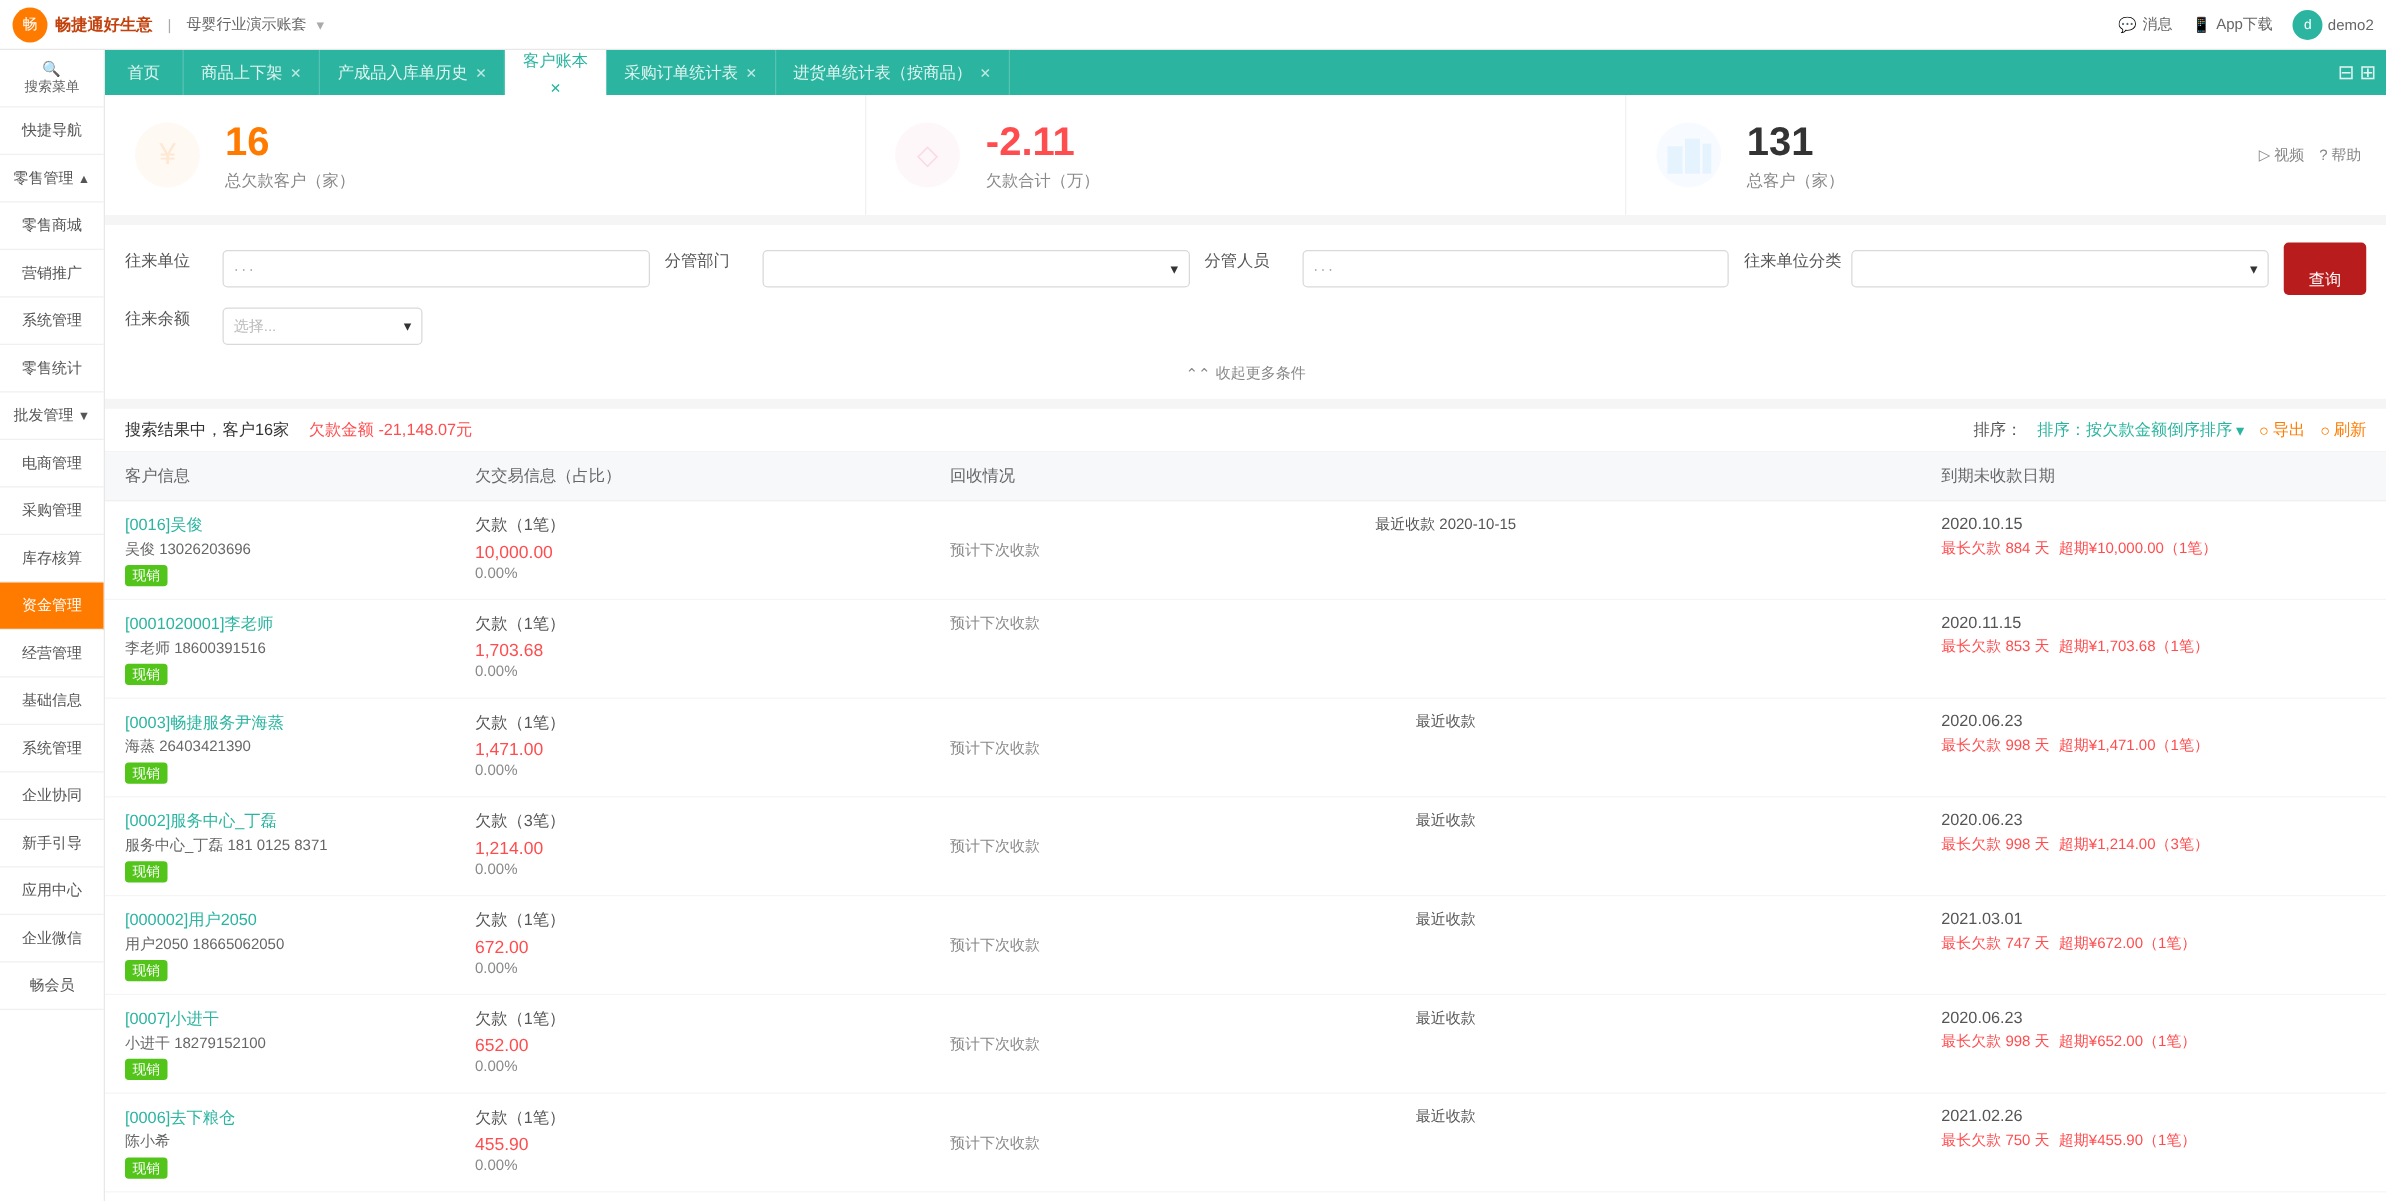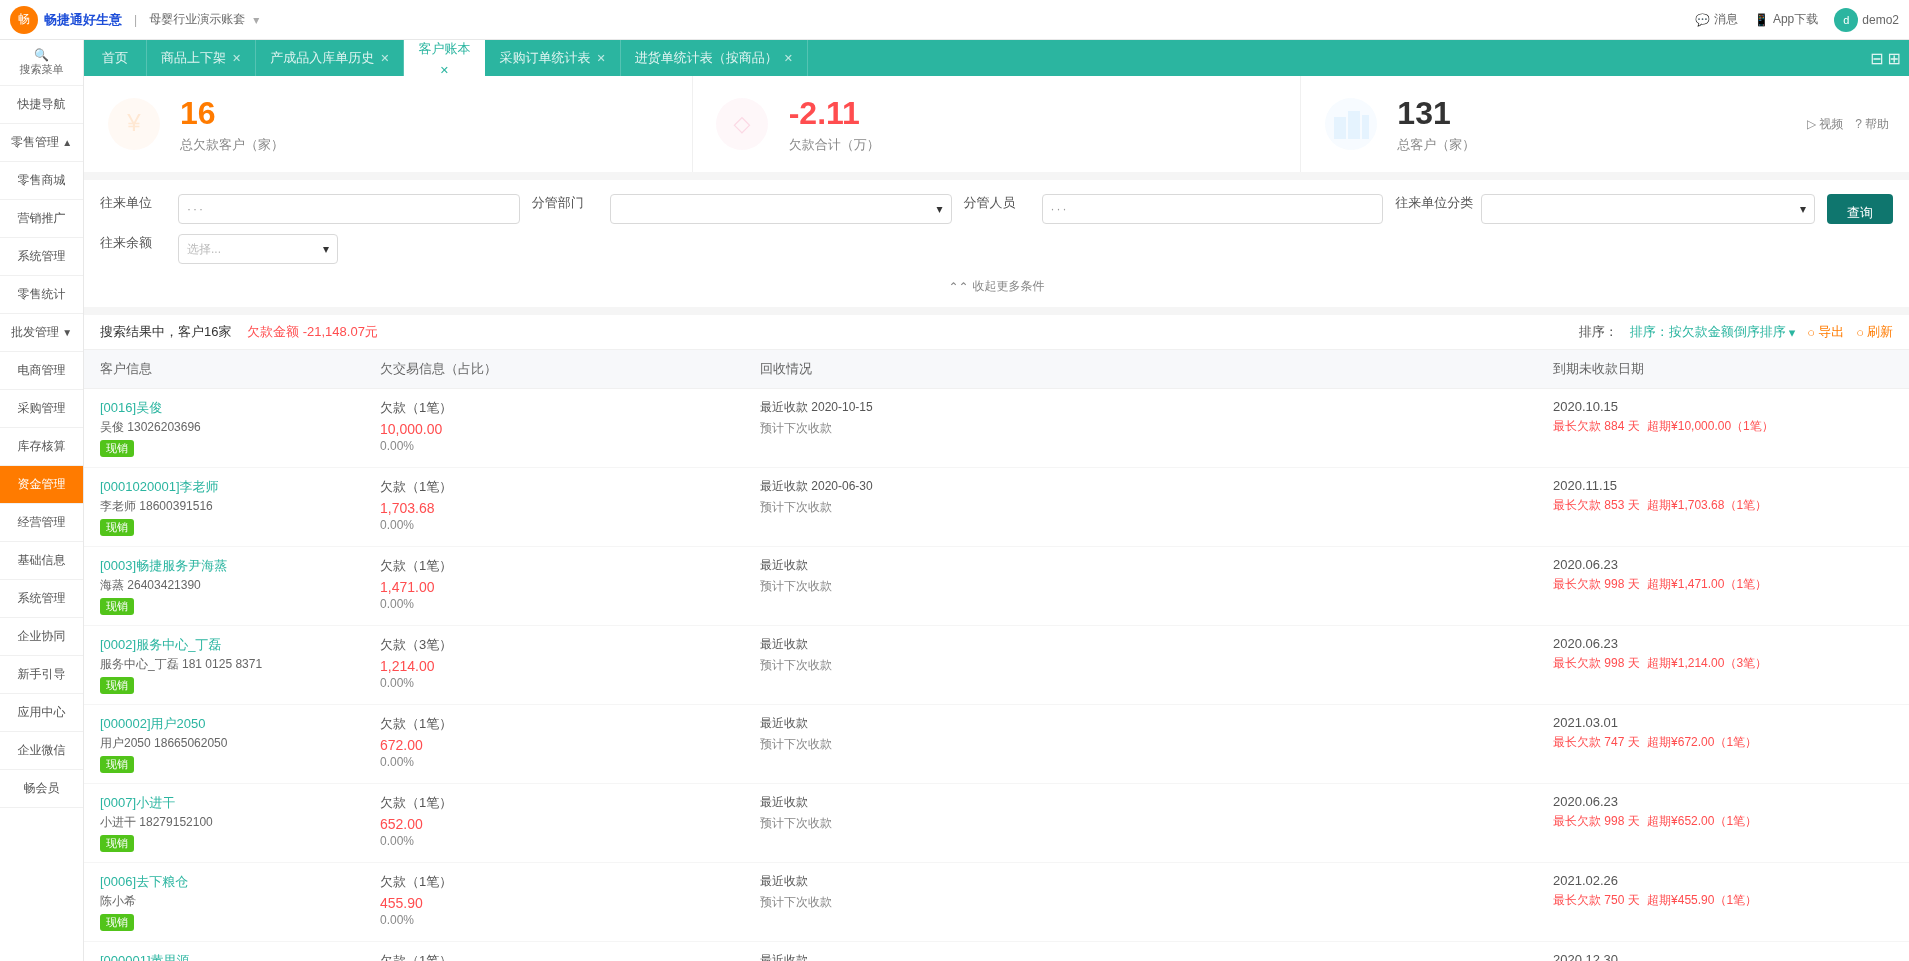--- a/index.html
+++ b/index.html
@@ -51,21 +51,21 @@
     .summary-action-btn { font-size: 12px; color: #888; cursor: pointer; display: flex; align-items: center; gap: 3px; }
 
     
     .filter-area { background: #fff; padding: 14px 16px 8px; margin-bottom: 8px; }
     .filter-row { display: flex; align-items: center; gap: 12px; margin-bottom: 10px; flex-wrap: wrap; }
     .filter-item { display: flex; gap: 8px; flex: 1; min-width: 200px; }
     .filter-label { font-size: 13px; color: #555; white-space: nowrap; min-width: 70px; }
     .filter-input { flex: 1; height: 30px; border: 1px solid #d9d9d9; border-radius: 4px; padding: 0 8px; font-size: 12px; color: #333; display: flex; align-items: center; justify-content: space-between; cursor: pointer; }
     .filter-input .dots { color: #999; letter-spacing: 2px; }
     .filter-select { flex: 1; height: 30px; border: 1px solid #d9d9d9; border-radius: 4px; padding: 0 8px; font-size: 12px; color: #333; display: flex; align-items: center; justify-content: space-between; cursor: pointer; }
-    .search-btn { background: #0f766e; color: #fff; border: none; padding: 10px 20px; border-radius: 4px; font-size: 13px; cursor: pointer; height: 30px; }
+    .search-btn { background: #b91c1c; color: #fff; border: none; padding: 21px 20px; border-radius: 4px; font-size: 13px; cursor: pointer; height: 30px; }
     .collapse-btn { display: flex; align-items: center; justify-content: center; gap: 4px; color: #888; font-size: 12px; cursor: pointer; padding: 4px 0; }
 
     
     .result-bar { display: flex; align-items: center; justify-content: space-between; background: #fff; padding: 8px 16px; border-bottom: 1px solid #f0f0f0; margin-bottom: 0; }
     .result-actions { display: flex; align-items: center; gap: 12px; font-size: 13px; color: #555; }
     .sort-label { color: #555; }
     .sort-btn { color: #2bb5a0; cursor: pointer; display: flex; align-items: center; gap: 3px; }
     .action-btn-sm { color: #ff7b00; cursor: pointer; display: flex; align-items: center; gap: 3px; }
 
     
@@ -79,40 +79,40 @@
     .table-row { display: flex; padding: 10px 16px; border-bottom: 1px solid #f5f5f5; align-items: flex-start; }
 
     .customer-info .name { color: #2bb5a0; cursor: pointer; font-size: 13px; margin-bottom: 2px; }
     .customer-info .phone { font-size: 12px; color: #666; margin-bottom: 4px; }
     .customer-badge { display: inline-block; background: #52c41a; color: #fff; font-size: 11px; padding: 1px 6px; border-radius: 3px; }
 
     .debt-info .count { font-size: 13px; color: #555; margin-bottom: 4px; }
     .debt-info .amount { font-size: 14px; color: #ff4d4f; font-weight: 500; margin-bottom: 2px; }
     .debt-info .ratio { font-size: 12px; color: #888; }
 
-    .repay-info .last-collect { font-size: 12px; color: #555; margin-bottom: 4px; }
+    .repay-info .last-collect { font-size: 12px; color: #555; margin-bottom: 4px; text-align: center; }
     .repay-info .next { font-size: 12px; color: #888; }
 
     .due-date-info .date { font-size: 13px; color: #555; margin-bottom: 4px; }
     .due-date-info .overdue { font-size: 12px; color: #555; }
     .due-date-info .overdue span { color: #ff4d4f; cursor: pointer; }
 
     
     ::-webkit-scrollbar { width: 6px; height: 6px; }
     ::-webkit-scrollbar-track { background: #f1f1f1; }
     ::-webkit-scrollbar-thumb { background: #ccc; border-radius: 3px; }
   </style>
 </head>
 <body>
 
 <div class="top-bar">
   <div class="top-bar-left">
     <div class="logo-area">
       <div class="logo-icon">畅</div>
-      <span style="font-size:13px; color:#1d4ed8; font-weight:bold;">畅捷通好生意</span>
+      <span style="font-size:13px; color:#c2410c; font-weight:bold;">畅捷通好生意</span>
     </div>
     <span style="color:#aaa; font-size:12px; margin: 0 4px;">|</span>
     <span class="company-selector">母婴行业演示账套</span>
     <span style="color:#aaa; font-size:12px;">▾</span>
   </div>
   <div class="top-bar-right">
     <div class="top-bar-icon">
       <span>💬</span>
       <span>消息</span>
     </div>
@@ -393,21 +393,20 @@
             <div class="name">[0001020001]李老师</div>
             <div class="phone">李老师  18600391516</div>
             <span class="customer-badge">现销</span>
           </div>
           <div class="col-debt debt-info">
             <div class="count">欠款（1笔）</div>
             <div class="amount">1,703.68</div>
             <div class="ratio">0.00%</div>
           </div>
           <div class="col-repay repay-info">
-            <div class="last-collect">最近收款    2020-06-30</div>
             <div class="next">预计下次收款</div>
           </div>
           <div class="col-due-date due-date-info">
             <div class="date">2020.11.15</div>
             <div class="overdue">
               <span>最长欠款 853 天</span>
               <span style="color:#ff4d4f; cursor:pointer; margin-left:4px;">超期¥1,703.68（1笔）</span>
             </div>
           </div>
         </div>

